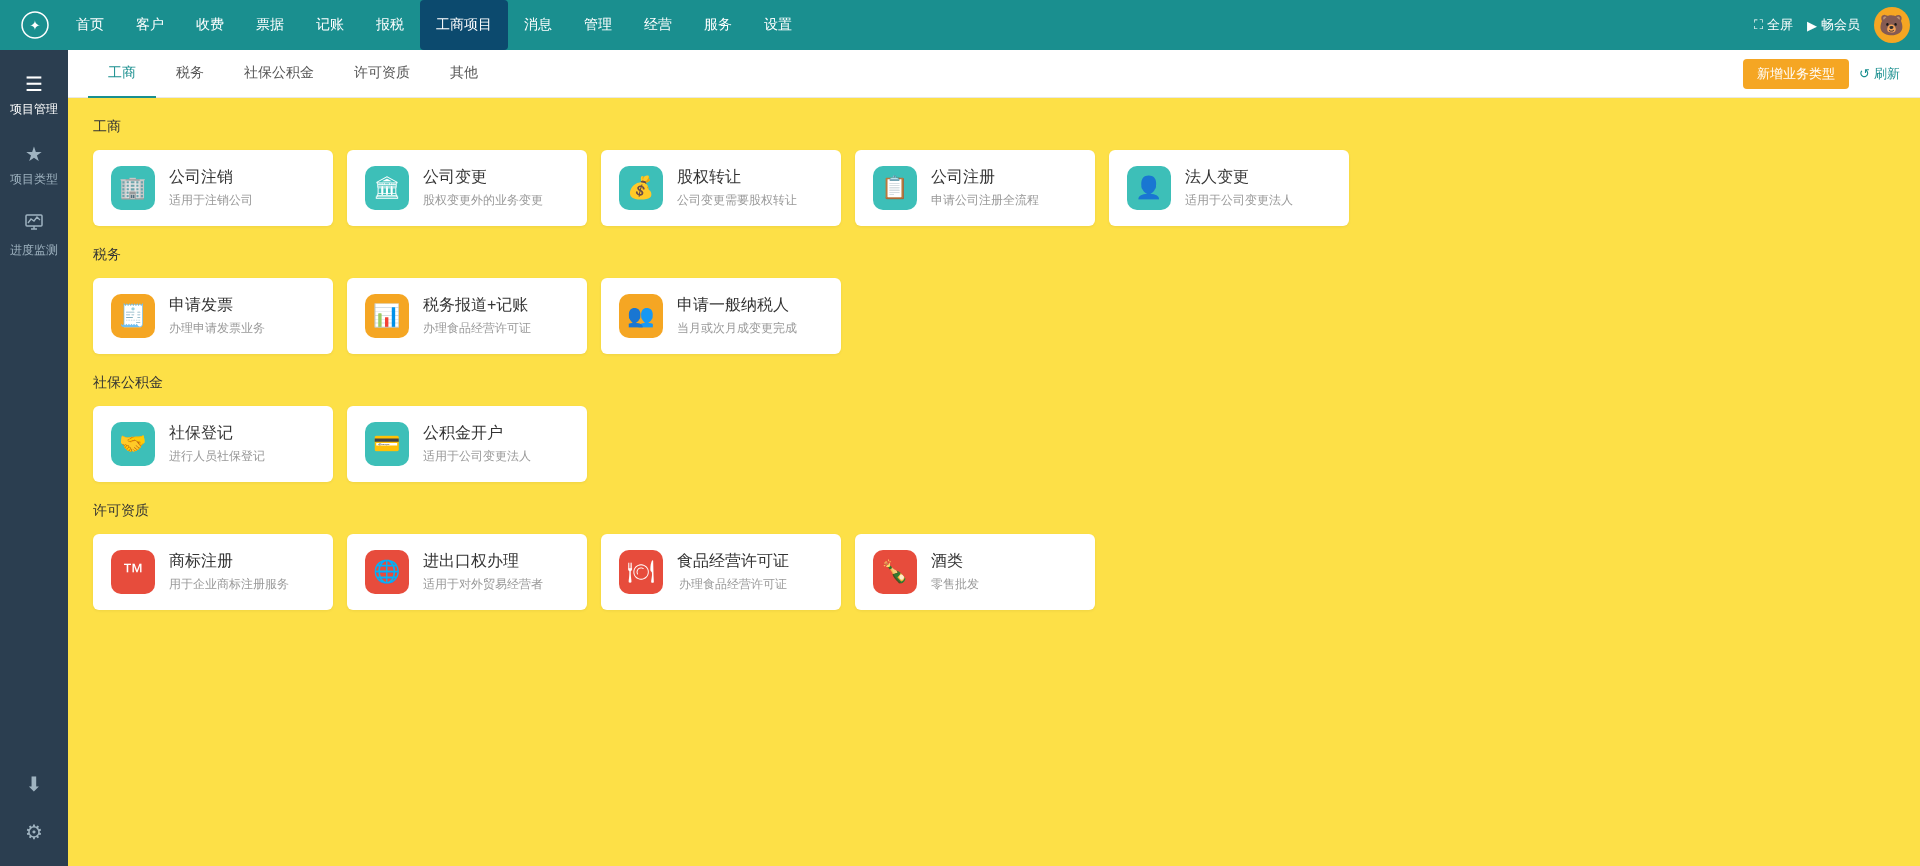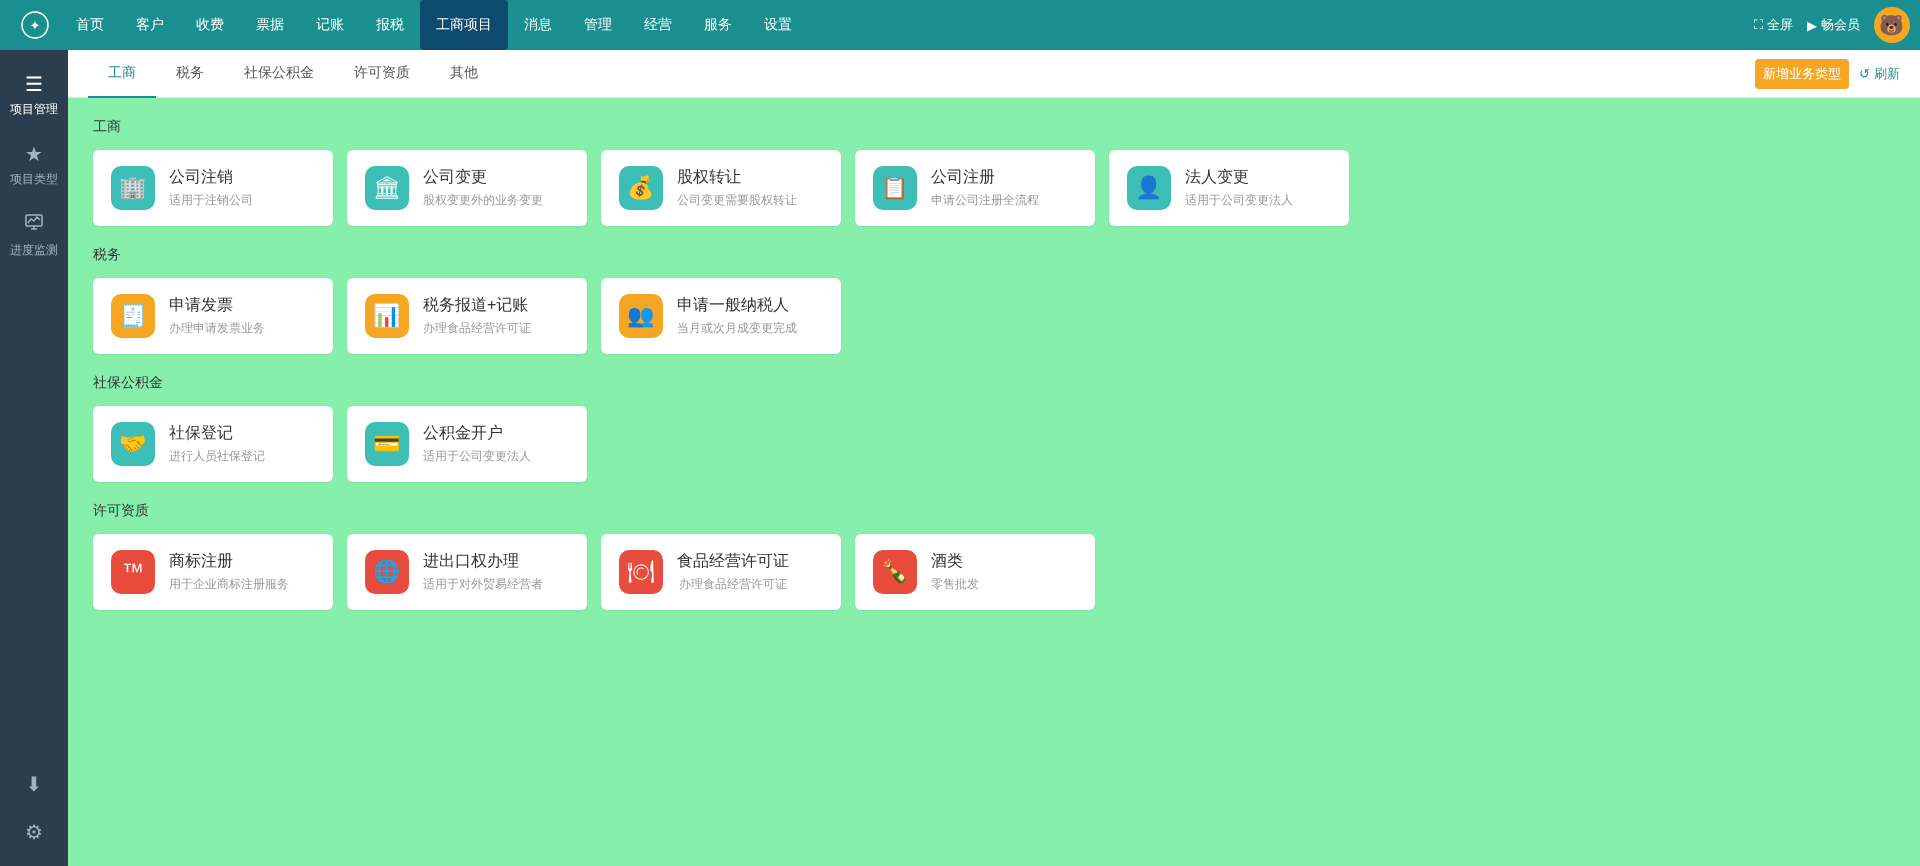--- a/index.html
+++ b/index.html
@@ -106,21 +106,21 @@
     }
 
     
     .main-content {
       position: fixed;
       top: 50px;
       left: 68px;
       right: 0;
       bottom: 0;
       overflow-y: auto;
-      background: #86efac;
+      background: #fde047;
     }
 
     
     .tab-bar {
       background: #fff;
       display: flex;
       align-items: center;
       padding: 0 20px;
       border-bottom: 1px solid #e8e8e8;
       height: 48px;
@@ -147,21 +147,21 @@
       margin-left: auto;
       display: flex;
       align-items: center;
       gap: 10px;
     }
     .btn-new-type {
       background: #f5a623;
       color: #fff;
       border: none;
       border-radius: 4px;
-      padding: 6px 8px;
+      padding: 6px 14px;
       font-size: 13px;
       cursor: pointer;
     }
     .btn-refresh {
       color: #1a8f8f;
       cursor: pointer;
       font-size: 13px;
       display: flex;
       align-items: center;
       gap: 4px;

